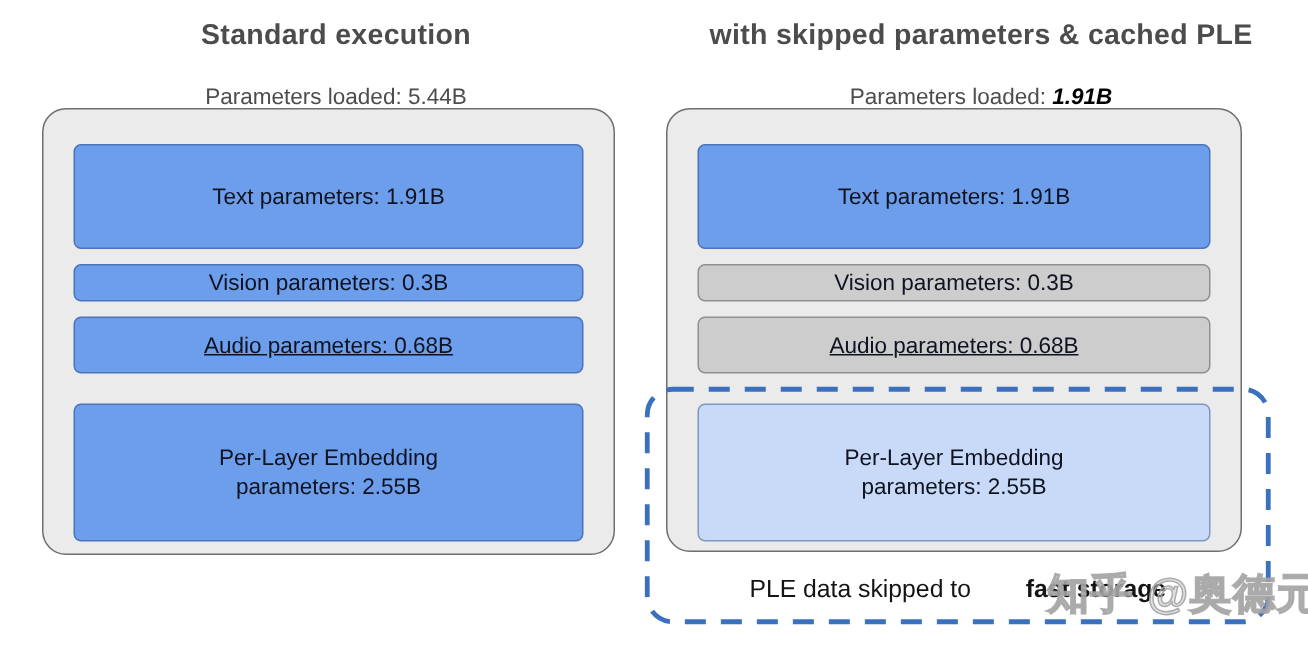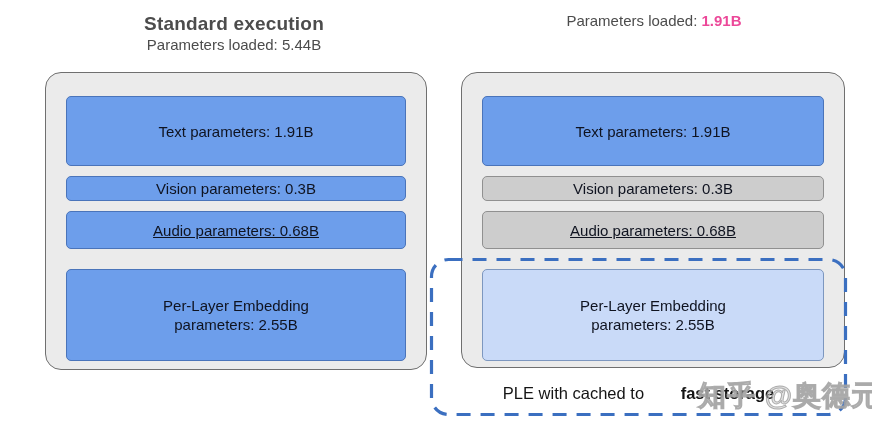--- a/index.html
+++ b/index.html
@@ -3,38 +3,37 @@
 <meta charset="utf-8">
 <style>
   html,body{margin:0;padding:0;}
   body{
     width:872px;height:433px;position:relative;overflow:hidden;
     background:#ffffff;
     font-family:"Liberation Sans","DejaVu Sans",sans-serif;
     color:#1a1a1a;
   }
   .panel-header{position:absolute;top:12px;width:436px;text-align:center;}
-  .panel-header.left{left:16px;}
+  .panel-header.left{left:6px;}
   .panel-header.right{left:436px;}
   .panel-title{
     font-size:19px;font-weight:bold;color:var(--title-color,#4c4c4c);
     line-height:24px;letter-spacing:.2px;
   }
   .panel-subtitle{
-    margin-top:0;font-size:15px;color:var(--title-color,#4c4c4c);line-height:18px;
+    margin-top:20px;font-size:15px;color:var(--title-color,#4c4c4c);line-height:18px;
   }
-  .panel-subtitle .bold-val{font-weight:bold;color:#ec4899;}
+  .panel-subtitle .bold-val{font-weight:bold;color:#000000;font-style:italic;}
 
   .container{
     position:absolute;box-sizing:border-box;
     background:var(--container-fill,#ebebeb);
     border:1.5px solid var(--container-border,#6f6f6f);
     border-radius:16px;
     padding:23px 20px 0 20px;
-    margin-left:17px;
   }
   .container.left{left:28px;top:72px;width:382px;height:298px;}
   .container.right{left:444px;top:72px;width:384px;height:296px;}
 
   .block{
     box-sizing:border-box;width:100%;
     display:flex;align-items:center;justify-content:center;
     border-radius:5px;border:1.5px solid;
     font-size:15px;line-height:19px;text-align:center;
     color:#0f1320;white-space:pre-line;
@@ -65,20 +64,21 @@
 </style>
 </head>
 <body>
 
 <div class="panel-header left">
   <div class="panel-title">Standard execution</div>
   <div class="panel-subtitle"><span>Parameters loaded:</span> <span>5.44B</span></div>
 </div>
 
 <div class="panel-header right">
+  <div class="panel-title">with skipped parameters &amp; cached PLE</div>
   <div class="panel-subtitle"><span>Parameters loaded:</span> <span class="bold-val">1.91B</span></div>
 </div>
 
 <div class="container left">
   <div class="block blue h-text">Text parameters: 1.91B</div>
   <div class="block blue h-vision">Vision parameters: 0.3B</div>
   <div class="block blue h-audio">Audio parameters: 0.68B</div>
   <div class="block blue h-ple">Per-Layer Embedding
 parameters: 2.55B</div>
 </div>
@@ -88,15 +88,15 @@
   <div class="block gray h-vision">Vision parameters: 0.3B</div>
   <div class="block gray h-audio">Audio parameters: 0.68B</div>
   <div class="block lightblue h-ple">Per-Layer Embedding
 parameters: 2.55B</div>
 </div>
 
 <svg class="dashed-box" width="419" height="160" viewBox="0 0 419 160">
   <rect x="2.5" y="2.5" width="414" height="155" rx="17" fill="none" stroke="#3b6fc0" stroke-width="3.2" stroke-dasharray="14 10"></rect>
 </svg>
 
-<div class="caption"><span>PLE with cached to </span><b>fast storage</b></div>
+<div class="caption"><span>PLE data skipped to </span><b>fast storage</b></div>
 
 <div class="watermark">知乎 @奥德元</div>
 
 </body></html>

